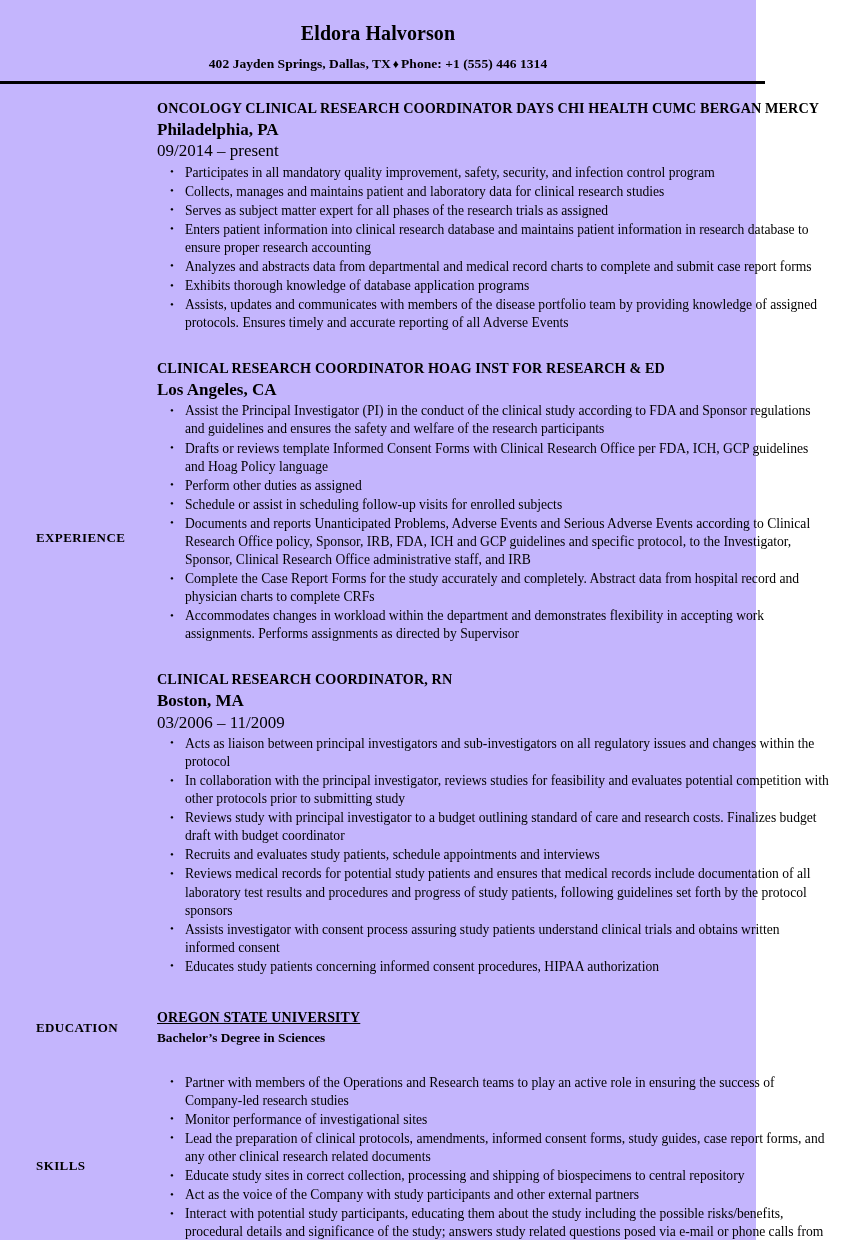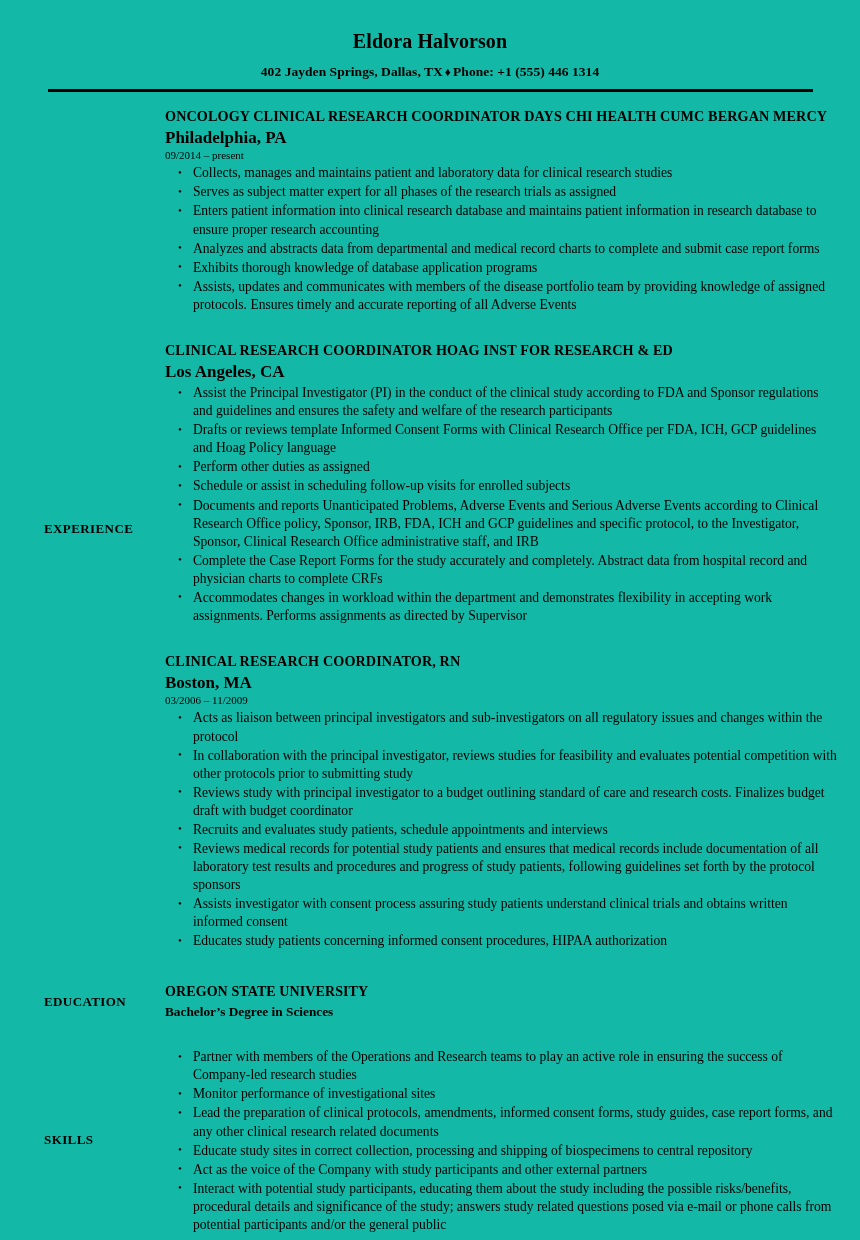--- a/index.html
+++ b/index.html
@@ -10,24 +10,24 @@
   }
   body {
     width: 860px;
     height: 1240px;
     overflow: hidden;
     font-family: "Liberation Serif", "DejaVu Serif", serif;
     color: #000000;
   }
   .page {
     position: relative;
-    width: 860px;
+    width: 756px;
     height: 1240px;
-    background: #14b8a6;
-    padding: 8px;
+    background: #c4b5fd;
+    padding: 0;
   }
 
   
   .header {
     padding-top: 22px;
     text-align: center;
   }
   .cand-name {
     font-size: 20px;
     font-weight: bold;
@@ -88,21 +88,21 @@
     line-height: 1.18;
     letter-spacing: 0.1px;
   }
   .job-location {
     font-size: 17px;
     font-weight: bold;
     margin-top: 3px;
     line-height: 1.2;
   }
   .job-dates {
-    font-size: 11px;
+    font-size: 17px;
     margin-top: 1px;
     line-height: 1.2;
   }
 
   
   ul.bullets {
     list-style: none;
     margin: 2px 0 0 0;
     padding: 0;
   }
@@ -121,20 +121,21 @@
     font-size: 11px;
     line-height: 1.62;
   }
 
   
   .edu-school {
     font-size: 14px;
     font-weight: bold;
     letter-spacing: 0.1px;
     line-height: 1.2;
+    text-decoration: underline;
   }
   .edu-degree {
     font-size: 13.3px;
     font-weight: bold;
     margin-top: 3px;
     line-height: 1.2;
   }
 
   #skills-section ul.bullets > li { margin-top: 1px; }
 </style>
@@ -155,20 +156,21 @@
     <div class="sec-label-col">
       <div class="sec-label">EXPERIENCE</div>
     </div>
     <div class="sec-body">
 
       <div class="job">
         <div class="job-title">ONCOLOGY CLINICAL RESEARCH COORDINATOR DAYS CHI HEALTH CUMC BERGAN MERCY</div>
         <div class="job-location">Philadelphia, PA</div>
         <div class="job-dates">09/2014 – present</div>
         <ul class="bullets">
+          <li>Participates in all mandatory quality improvement, safety, security, and infection control program</li>
           <li>Collects, manages and maintains patient and laboratory data for clinical research studies</li>
           <li>Serves as subject matter expert for all phases of the research trials as assigned</li>
           <li>Enters patient information into clinical research database and maintains patient information in research database to ensure proper research accounting</li>
           <li>Analyzes and abstracts data from departmental and medical record charts to complete and submit case report forms</li>
           <li>Exhibits thorough knowledge of database application programs</li>
           <li>Assists, updates and communicates with members of the disease portfolio team by providing knowledge of assigned protocols. Ensures timely and accurate reporting of all Adverse Events</li>
         </ul>
       </div>
 
       <div class="job">

